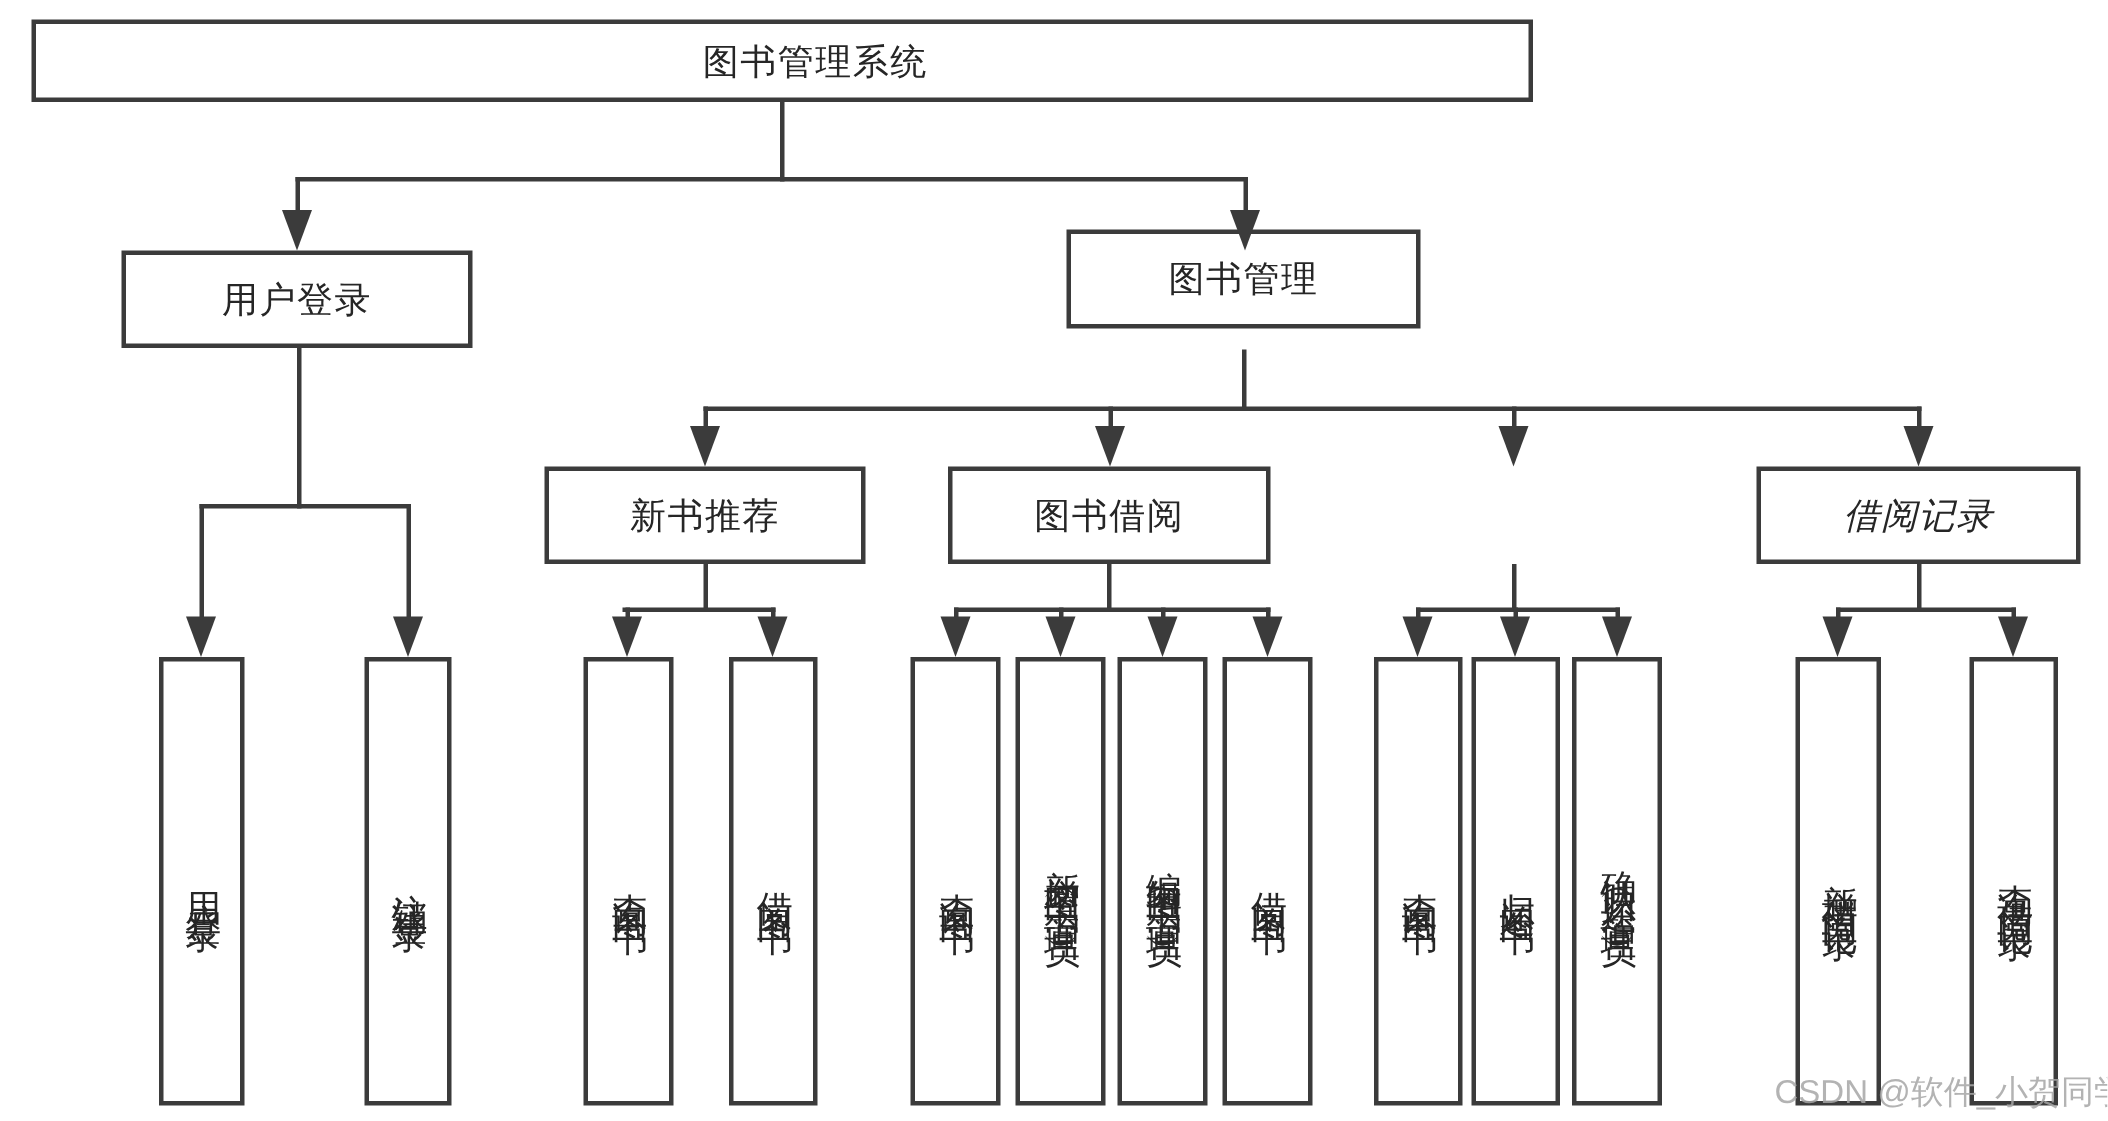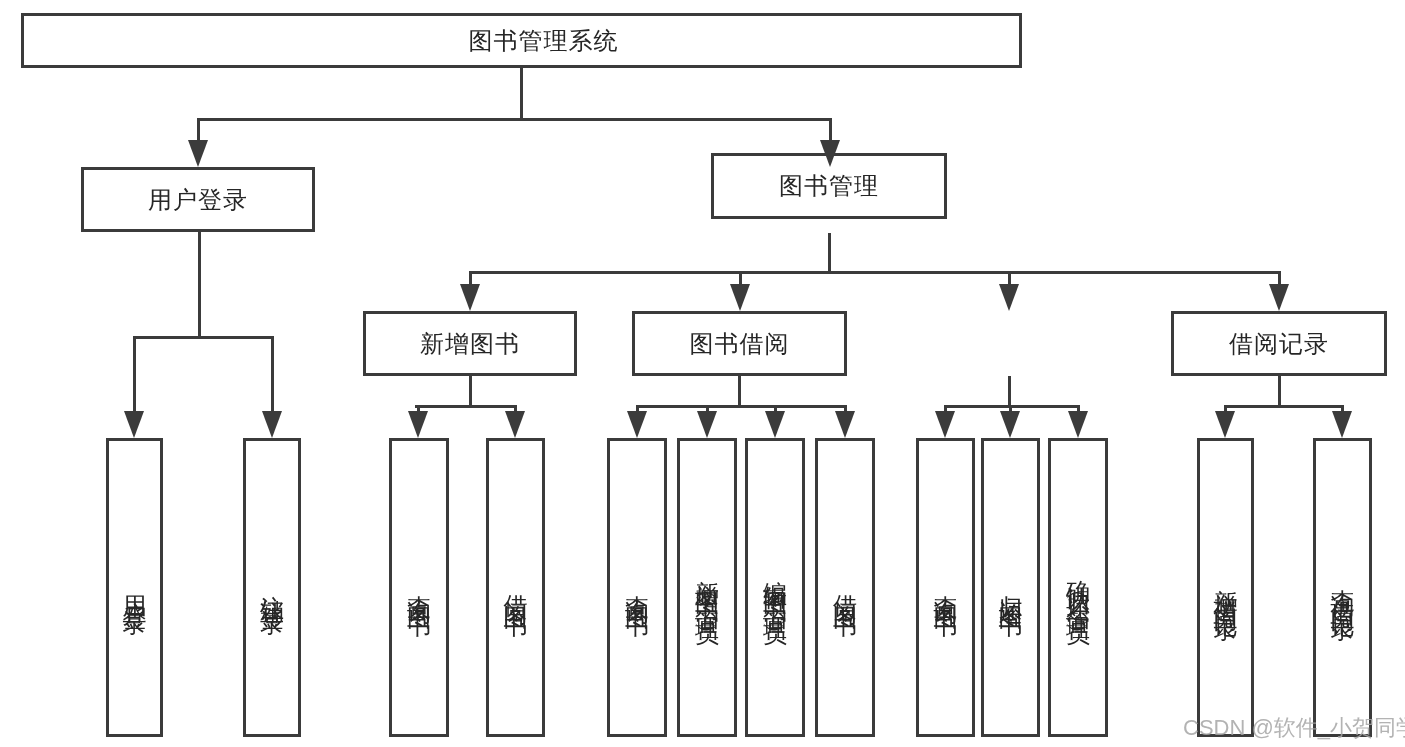--- a/index.html
+++ b/index.html
@@ -38,23 +38,23 @@
 </head>
 <body>
 
 <div class="canvas">
 
   <div class="node" style="left:21px;top:13px;width:1001px;height:55px;padding-left:44px;">图书管理系统</div>
 
   <div class="node" style="left:81px;top:167px;width:234px;height:65px;">用户登录</div>
   <div class="node" style="left:711px;top:153px;width:236px;height:66px;">图书管理</div>
 
-  <div class="node" style="left:363px;top:311px;width:214px;height:65px;">新增图书</div>
+  <div class="node" style="left:363px;top:311px;width:214px;height:65px;">新书推荐</div>
   <div class="node" style="left:632px;top:311px;width:215px;height:65px;">图书借阅</div>
-  <div class="node" style="left:1171px;top:311px;width:216px;height:65px;">借阅记录</div>
+  <div class="node" style="left:1171px;top:311px;width:216px;height:65px;font-style:italic;">借阅记录</div>
 
   <div class="node leaf" style="left:106px;top:438px;width:57px;height:299px;">用户登录</div>
   <div class="node leaf" style="left:243px;top:438px;width:58px;height:299px;">注销登录</div>
 
   <div class="node leaf" style="left:389px;top:438px;width:60px;height:299px;">查询图书</div>
   <div class="node leaf" style="left:486px;top:438px;width:59px;height:299px;">借阅图书</div>
 
   <div class="node leaf" style="left:607px;top:438px;width:60px;height:299px;">查询图书</div>
   <div class="node leaf" style="left:677px;top:438px;width:60px;height:299px;">新增图书（管理员）</div>
   <div class="node leaf" style="left:745px;top:438px;width:60px;height:299px;">编辑图书（管理员）</div>

